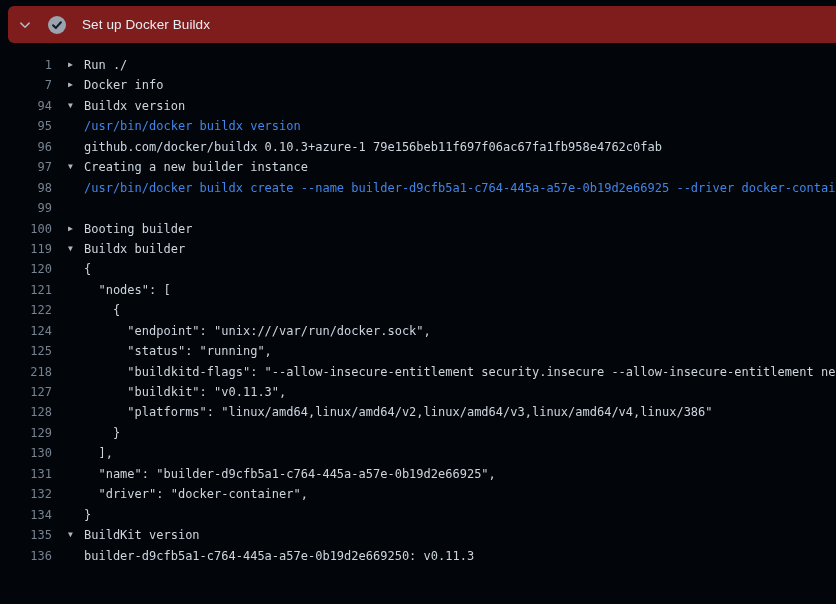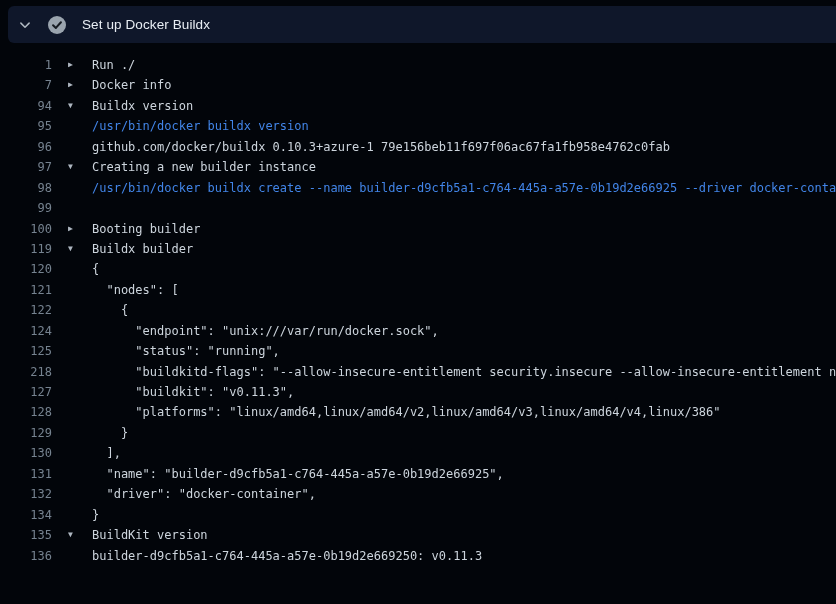--- a/index.html
+++ b/index.html
@@ -16,21 +16,21 @@
     height: 604px;
     background: #02050a;
     font-family: "DejaVu Sans Mono", "Liberation Mono", monospace;
   }
   .step-header {
     position: absolute;
     top: 6px;
     left: 8px;
     right: 0;
     height: 37px;
-    background: #0f172a;
+    background: #7f1d1d;
     border-radius: 6px 0 0 6px;
     display: flex;
     align-items: center;
     cursor: pointer;
   }
   .chevron-wrap {
     width: 34px;
     display: flex;
     justify-content: center;
     align-items: center;
@@ -78,21 +78,20 @@
     flex: 0 0 16px;
     margin-left: 16px;
     font-size: 8px;
     color: #aeb7c1;
     text-align: left;
   }
   .marker.empty { color: transparent; }
   .content {
     color: #cdd5dd;
     overflow: hidden;
-    margin-left: 8px;
   }
   .row.group .content { cursor: pointer; }
   .row.command .content { color: #4285e8; }
 </style>
 </head>
 <body>
 
 <div class="log-panel">
 
   <div class="step-header">

